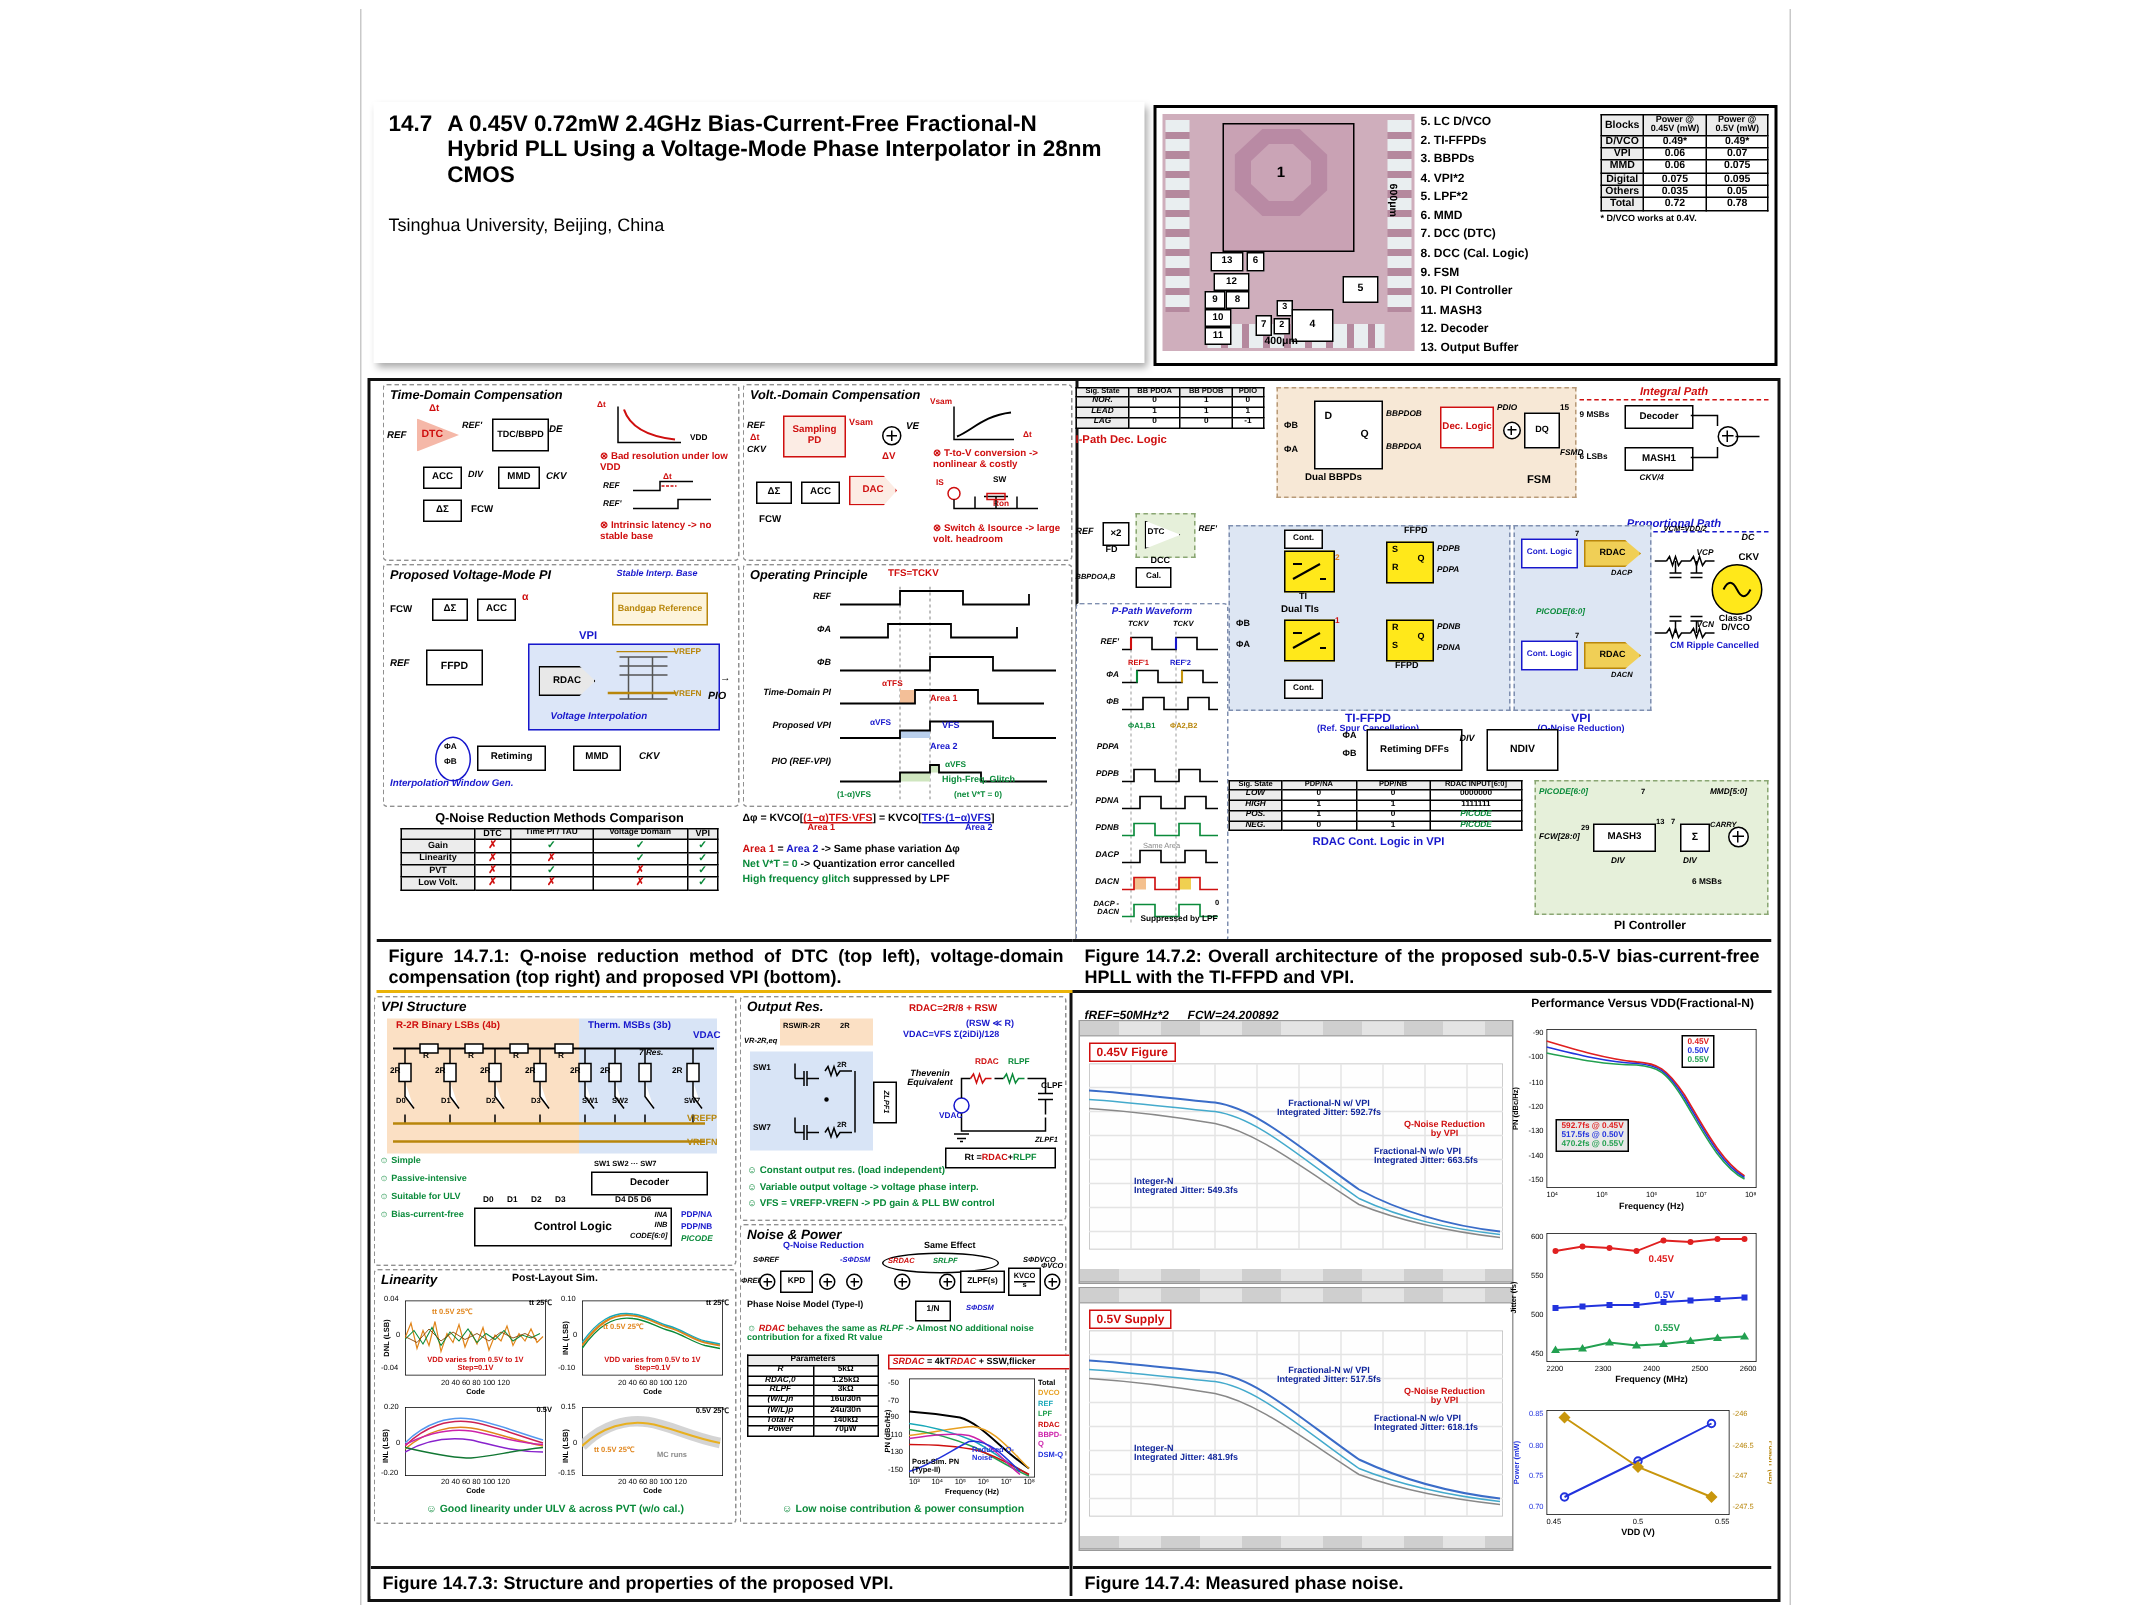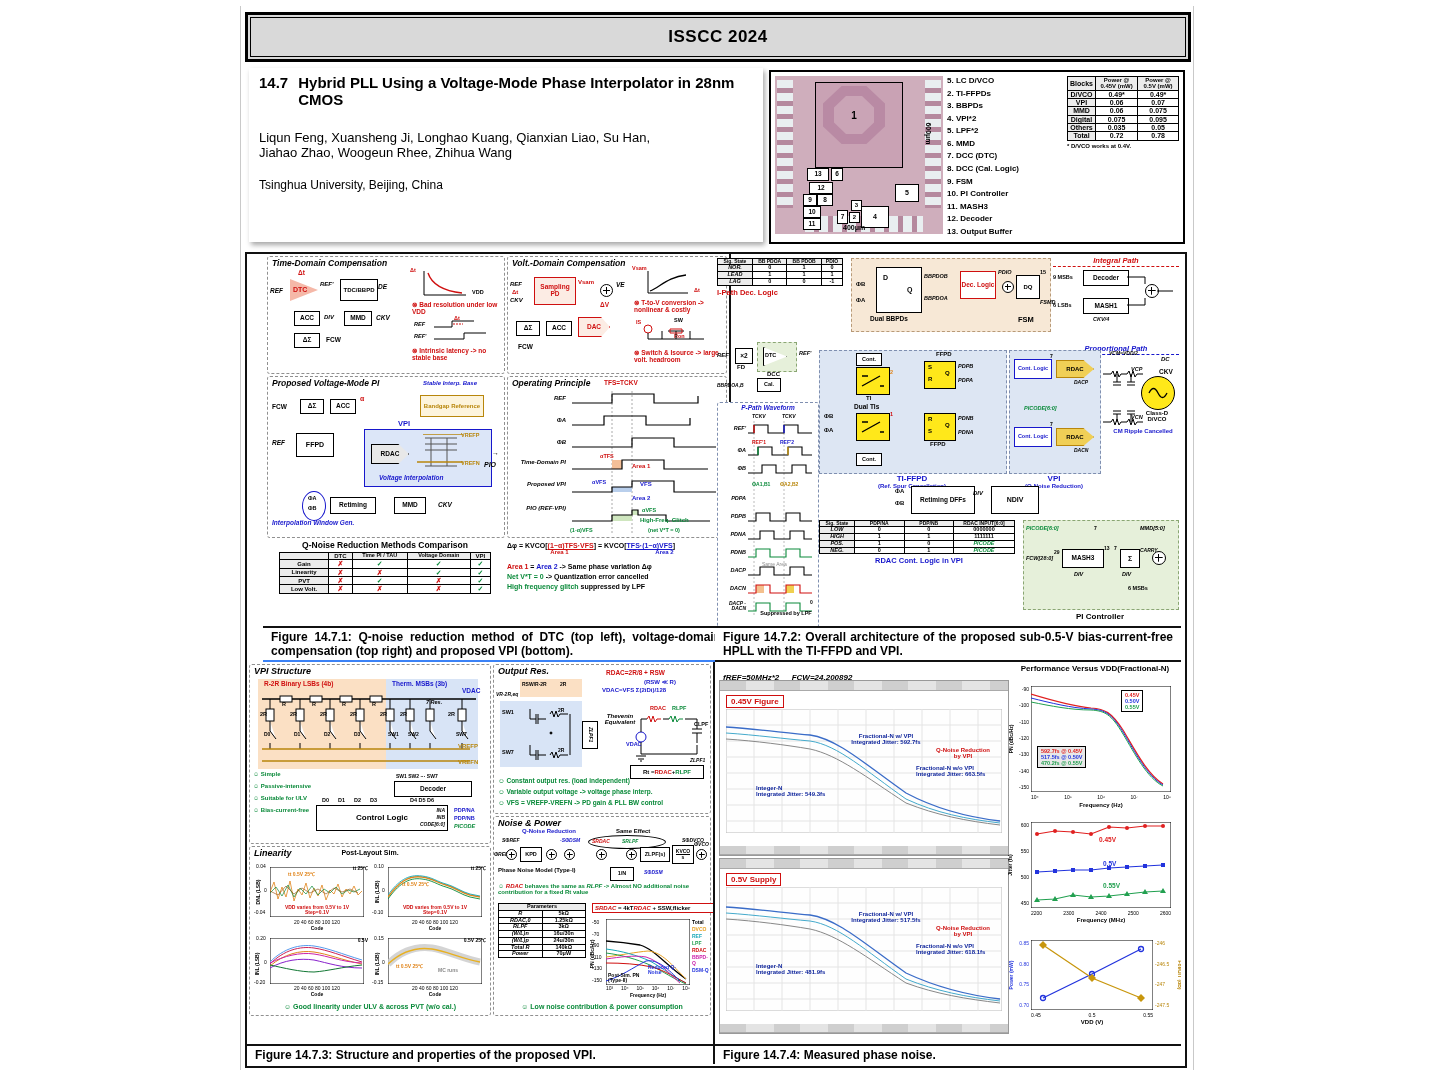--- a/index.html
+++ b/index.html
@@ -35,35 +35,29 @@
 .scrbar{background:repeating-linear-gradient(90deg,#cfcfcf 0 26px,#e4e4e4 26px 54px);border-bottom:1px solid #aaa}
 .pads-v{background:repeating-linear-gradient(180deg,#e9eef0 0 8px,#b5899e 8px 13px)}
 .pads-h{background:repeating-linear-gradient(90deg,#e9eef0 0 9px,#b5899e 9px 14px)}
 </style>
 </head>
 <body>
 
 <div id="page">
 <div class="slide">
 
-  <div class="a" style="left:4px;top:6px;width:940px;height:44px;border:3px solid #000;background:#d9d9d9;box-shadow:0 0 0 2px #d9d9d9 inset,0 0 0 3px #000 inset;display:flex;align-items:center;justify-content:center">
-    <span class="b" style="font-size:17px;letter-spacing:.5px">ISSCC 2024</span>
-  </div>
 
   <div class="a shadow" style="left:8px;top:62px;width:514px;height:174px;background:#fff;padding:6px 10px;box-sizing:border-box">
     <div style="display:flex;gap:10px">
       <span class="b" style="font-size:15px">14.7</span>
       <span style="display:flex;flex-direction:column">
+        <span class="b" style="font-size:15px">A 0.45V 0.72mW 2.4GHz Bias-Current-Free Fractional-N</span>
         <span class="b" style="font-size:15px">Hybrid PLL Using a Voltage-Mode Phase Interpolator in 28nm</span>
         <span class="b" style="font-size:15px">CMOS</span>
       </span>
-    </div>
-    <div style="margin-top:22px">
-      <div style="font-size:13px">Liqun Feng, Xuansheng Ji, Longhao Kuang, Qianxian Liao, Su Han,</div>
-      <div style="font-size:13px">Jiahao Zhao, Woogeun Rhee, Zhihua Wang</div>
     </div>
     <div style="font-size:12px;margin-top:18px">Tsinghua University, Beijing, China</div>
   </div>
 
   <div class="a" style="left:528px;top:64px;width:412px;height:170px;border:2px solid #000;background:#fff;display:flex">
 
     <div class="a" style="left:4px;top:4px;width:168px;height:158px;background:#cfaebc;overflow:hidden">
       <div class="a pads-v" style="left:2px;top:4px;width:16px;height:128px"></div>
       <div class="a pads-v" style="right:2px;top:4px;width:16px;height:128px"></div>
       <div class="a pads-h" style="left:30px;bottom:2px;width:118px;height:16px"></div>
@@ -144,21 +138,21 @@
                 <td class="f7">0.78</td>
               </tr>
       </tbody>
           </table>
       <div class="b f6" style="margin-top:2px">* D/VCO works at 0.4V.</div>
     </div>
   </div>
 
   <div class="a" style="left:4px;top:246px;width:938px;height:812px;border:2px solid #111">
 
-  <div class="a" style="left:16px;top:0;width:466px;height:406px;border-right:2px solid #111;border-bottom:2px solid #3b82f6;overflow:hidden">
+  <div class="a" style="left:4px;top:0;width:466px;height:406px;border-right:2px solid #111;border-bottom:2px solid #eab308;overflow:hidden">
 
     <div class="db" style="left:4px;top:2px;width:236px;height:116px">
       <span class="a ti f85" style="left:4px;top:1px">Time-Domain Compensation</span>
       <span class="a ti f65" style="left:2px;top:30px">REF</span>
       <div class="a tri" style="left:22px;top:22px;width:28px;height:22px;background:#f5b8a8"></div>
       <span class="a b rd f7" style="left:25px;top:29px">DTC</span>
       <span class="a b rd f65" style="left:30px;top:12px">Δt</span>
       <span class="a ti f6" style="left:52px;top:24px">REF'</span>
       <div class="bx f6" style="left:72px;top:22px;width:34px;height:20px;padding:0 1px">TDC/BBPD</div>
       <span class="a ti f65" style="left:110px;top:26px">DE</span>

